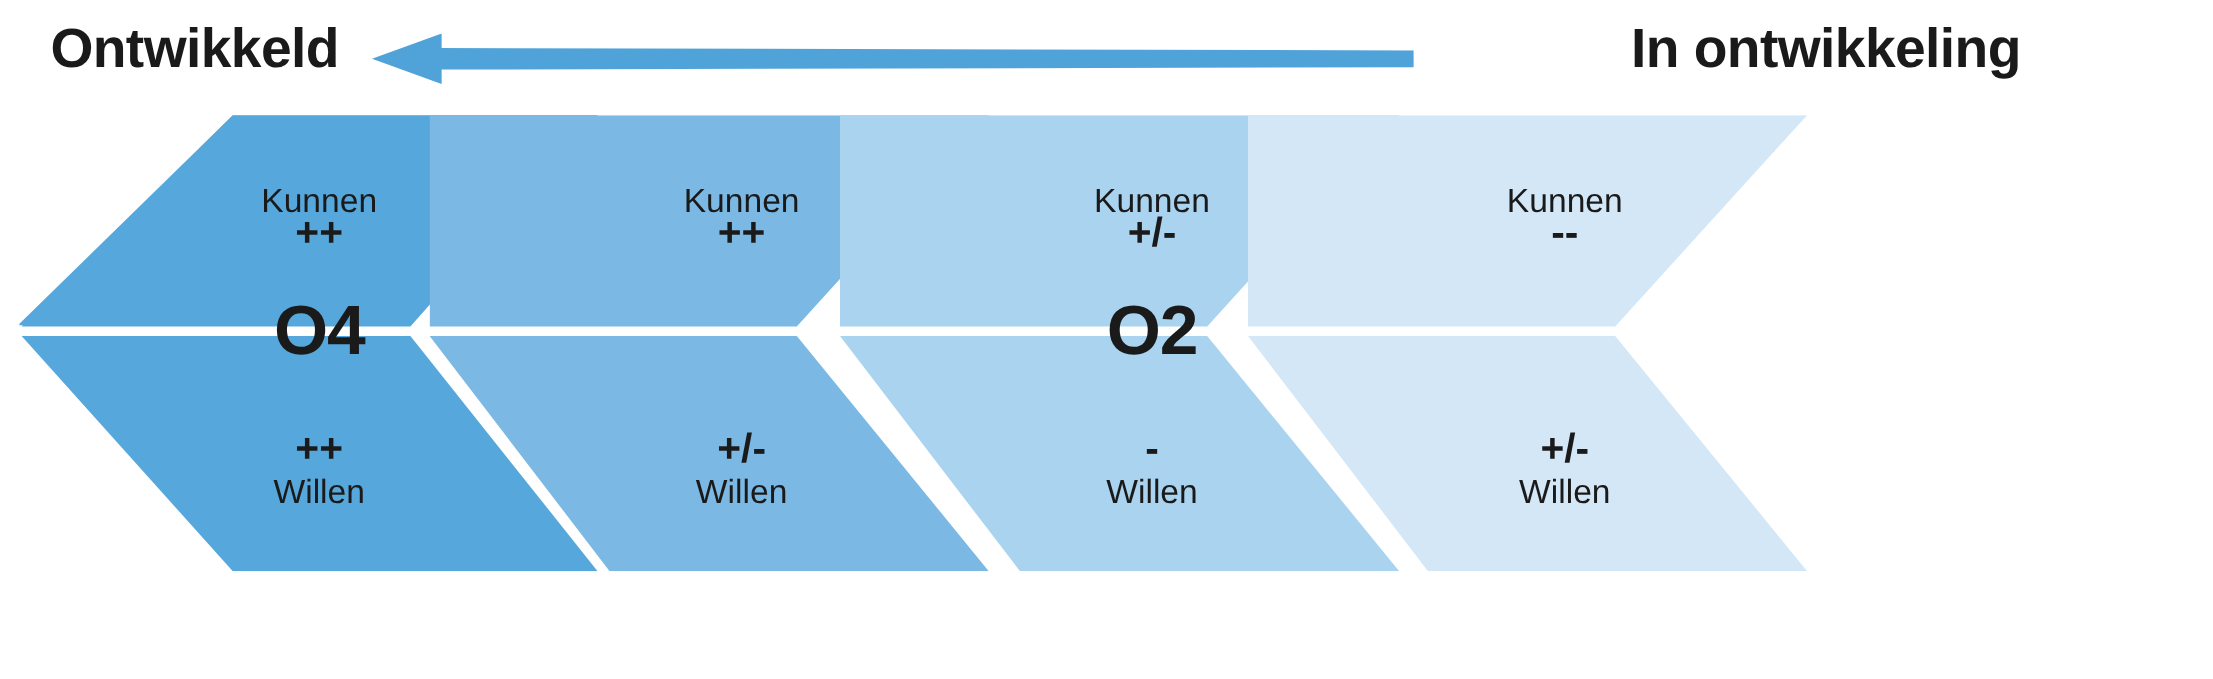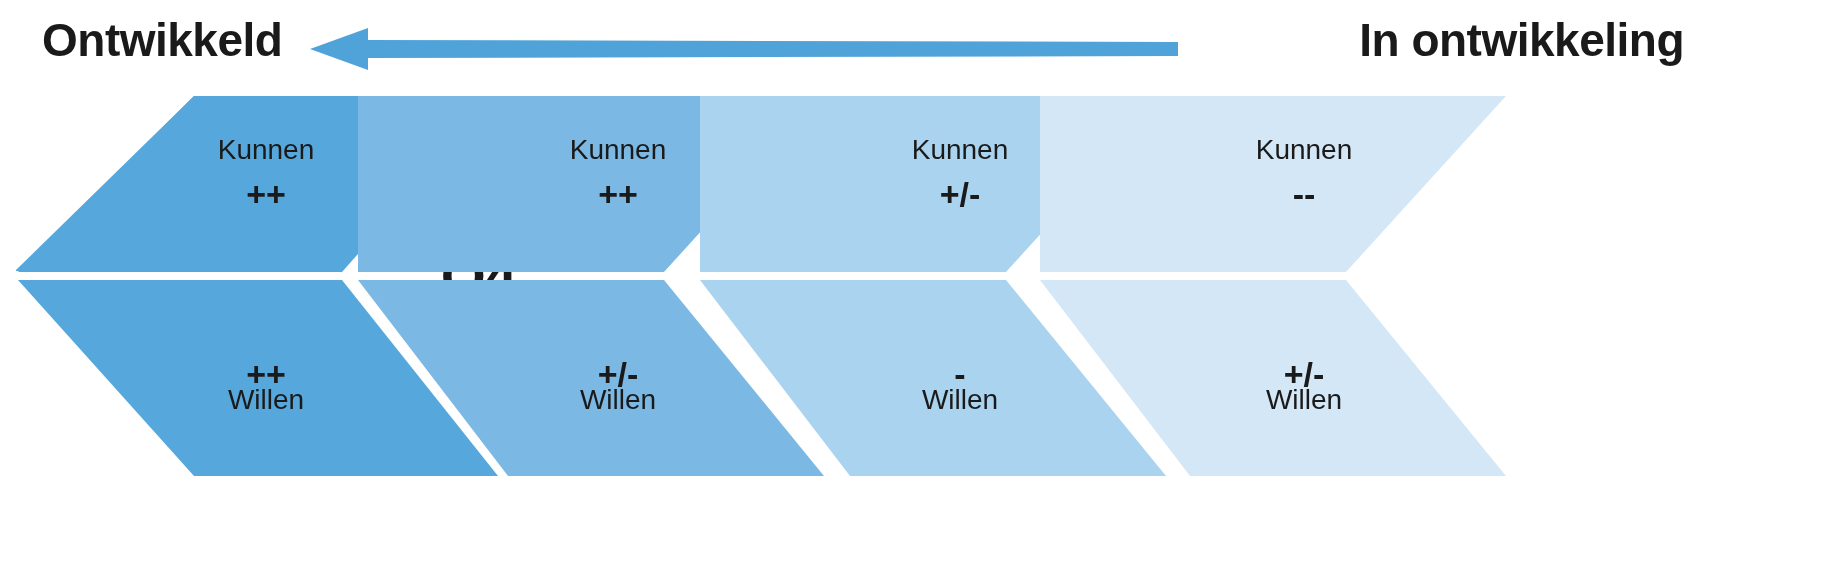--- a/index.html
+++ b/index.html
@@ -70,21 +70,21 @@
   }
   .chev-text {
     position: absolute;
     top: 0;
     height: 380px;
     width: 100%;
     pointer-events: none;
   }
   .t-kunnen-word {
     position: absolute;
-    top: 38px;
+    top: 56px;
     width: 100%;
     text-align: center;
     font-size: 28px;
     color: #1a1a1a;
     font-weight: normal;
     line-height: 32px;
   }
   .t-kunnen-score {
     position: absolute;
     top: 78px;
@@ -92,40 +92,40 @@
     text-align: center;
     font-size: 34px;
     font-weight: bold;
     color: #1a1a1a;
     line-height: 40px;
   }
   .t-code {
     position: absolute;
     top: 148px;
     width: 100%;
-    text-align: right;
+    text-align: center;
     font-size: 58px;
     font-weight: bold;
     color: #1a1a1a;
     letter-spacing: -1px;
     line-height: 64px;
   }
   .t-willen-score {
     position: absolute;
     top: 258px;
     width: 100%;
     text-align: center;
     font-size: 34px;
     font-weight: bold;
     color: #1a1a1a;
     line-height: 40px;
   }
   .t-willen-word {
     position: absolute;
-    top: 288px;
+    top: 298px;
     width: 100%;
     text-align: center;
     font-size: 28px;
     color: #1a1a1a;
     font-weight: normal;
     line-height: 32px;
   }
 </style>
 </head>
 <body>
@@ -179,20 +179,21 @@
     </div>
 
     <div class="chev" style="left:700px; width:520px;">
       <svg width="520" height="380" viewBox="0 0 520 380">
         <polygon points="150,0 466,0 306,176 0,176 0,0" fill="#A9D3EF"></polygon>
         <polygon points="0,184 306,184 466,380 150,380 0,184" fill="#A9D3EF"></polygon>
       </svg>
       <div class="chev-text">
         <div class="t-kunnen-word">Kunnen</div>
         <div class="t-kunnen-score">+/-</div>
+        <div class="t-code">O2</div>
         <div class="t-willen-score">-</div>
         <div class="t-willen-word">Willen</div>
       </div>
     </div>
 
     <div class="chev" style="left:1040px; width:528px;">
       <svg width="528" height="380" viewBox="0 0 528 380">
         <polygon points="150,0 466,0 306,176 0,176 0,0" fill="#D3E7F7"></polygon>
         <polygon points="0,184 306,184 466,380 150,380 0,184" fill="#D3E7F7"></polygon>
       </svg>

